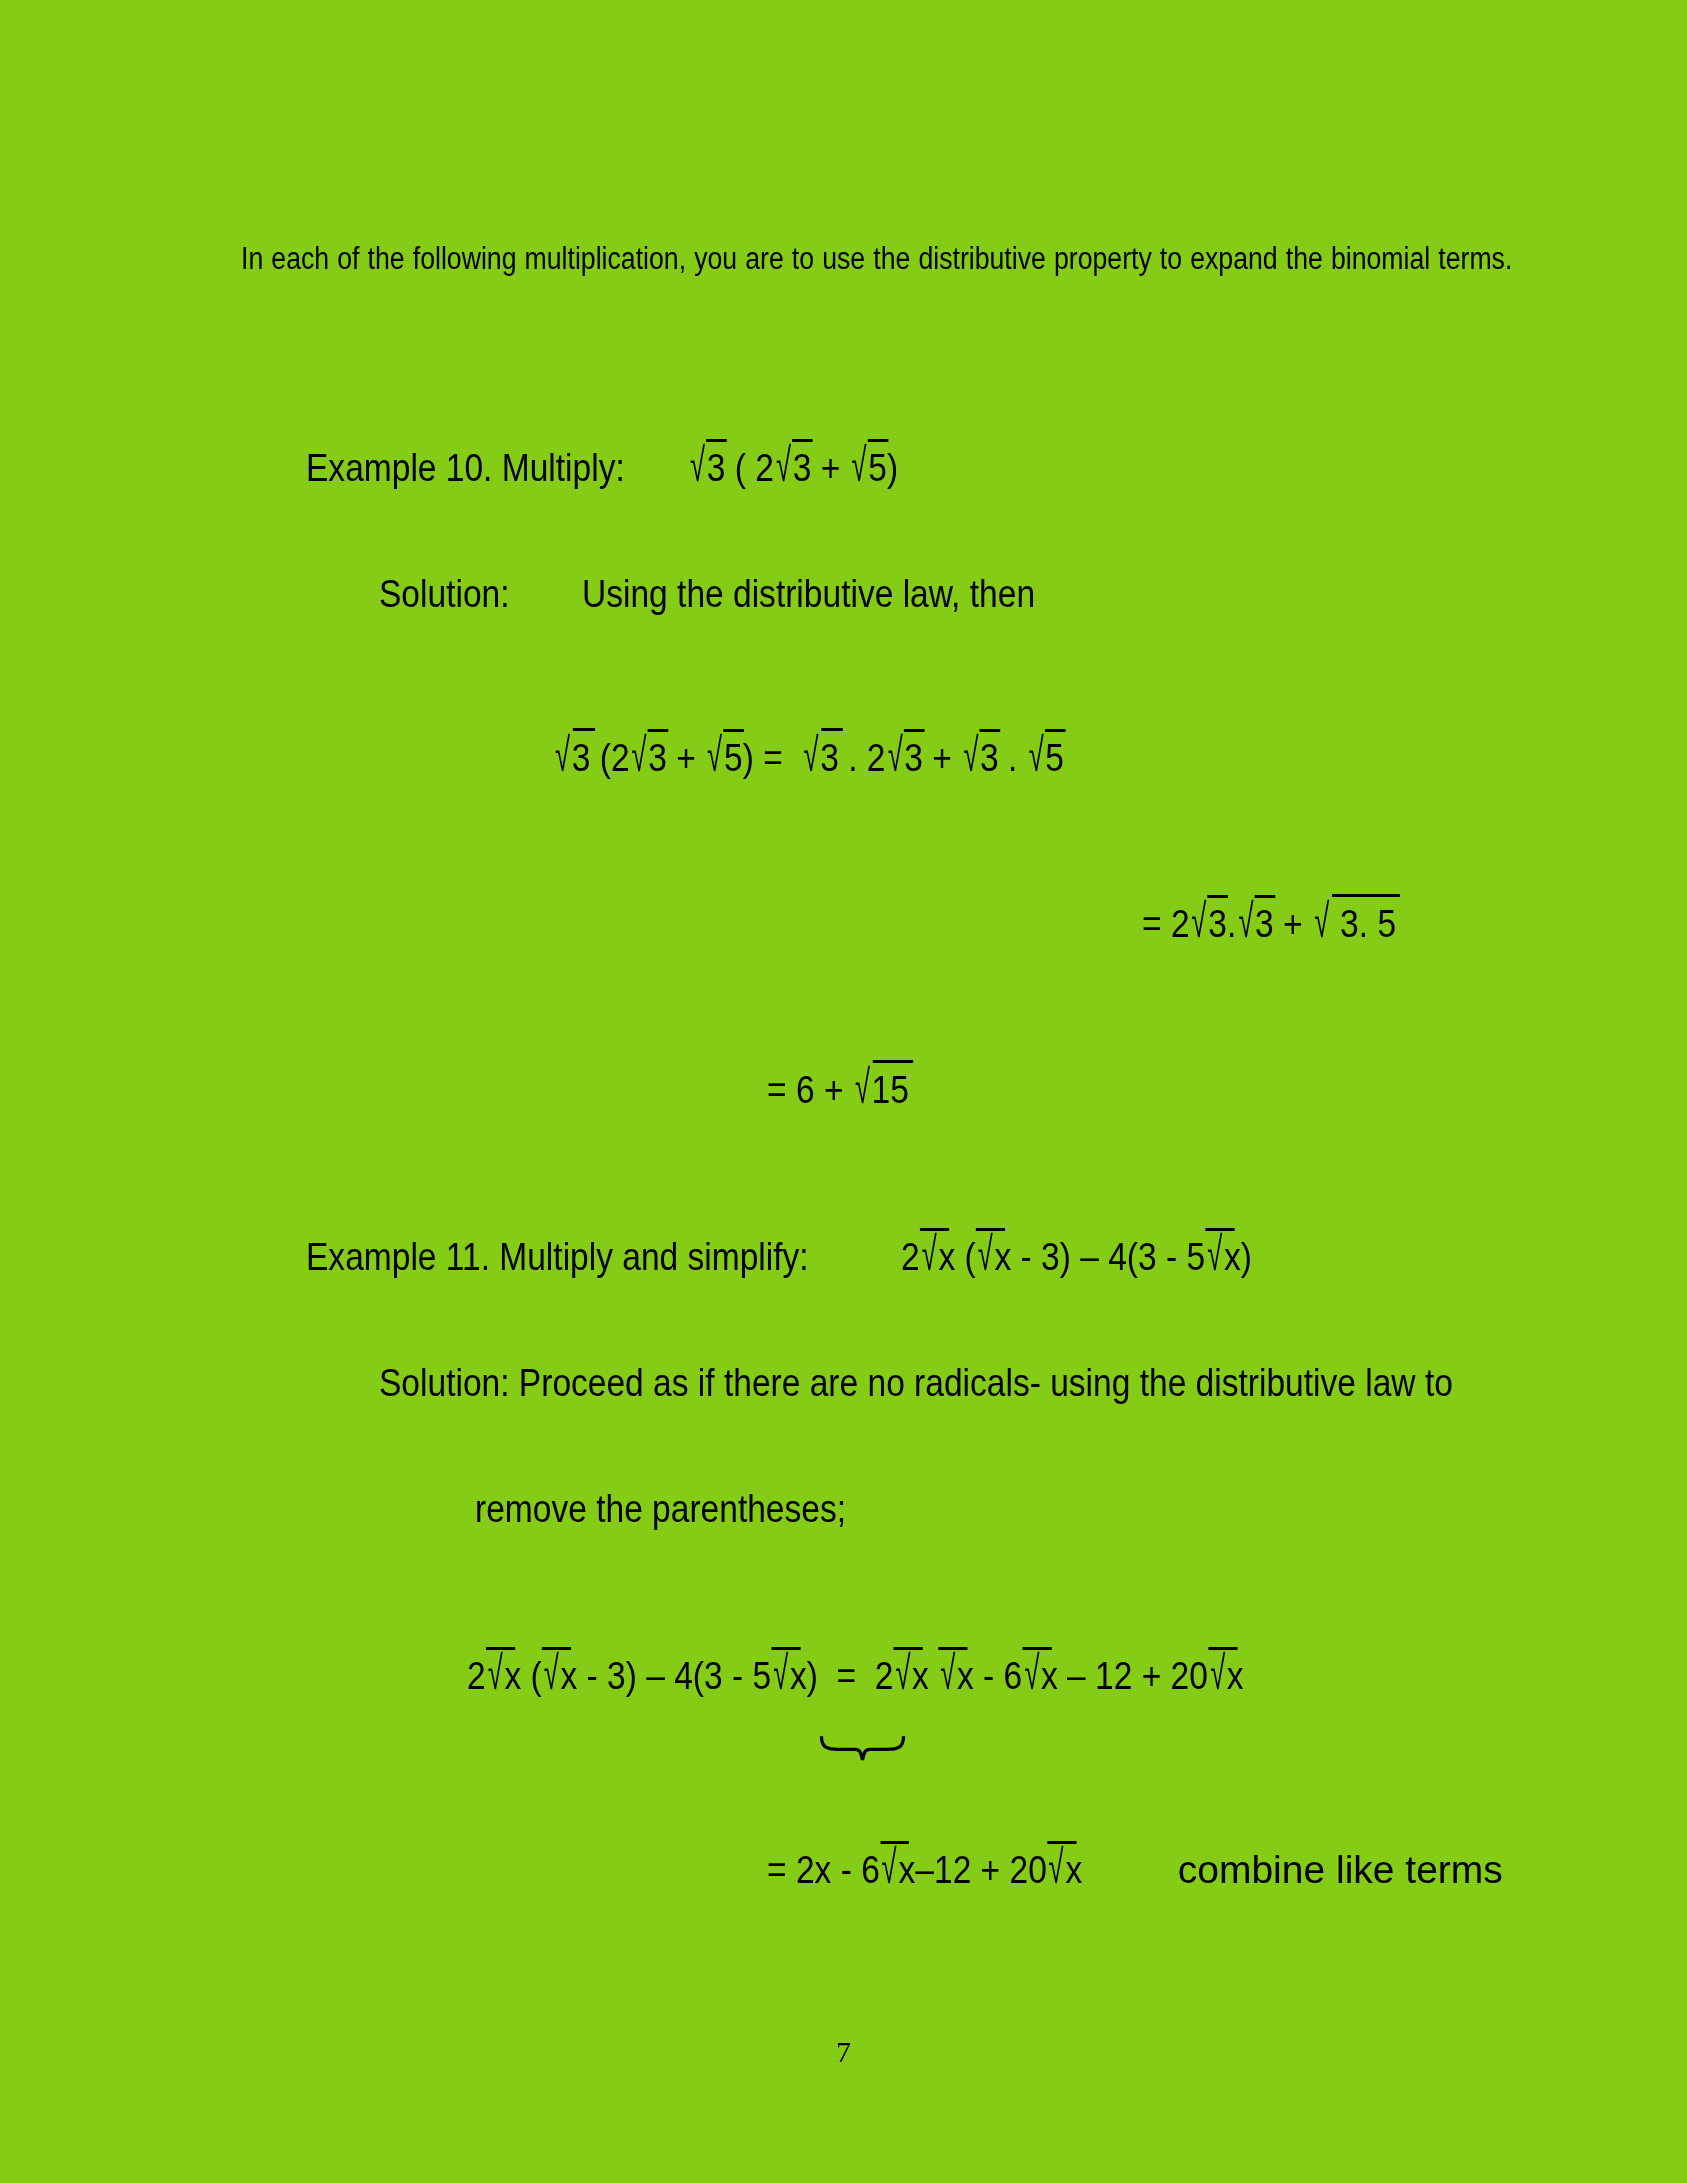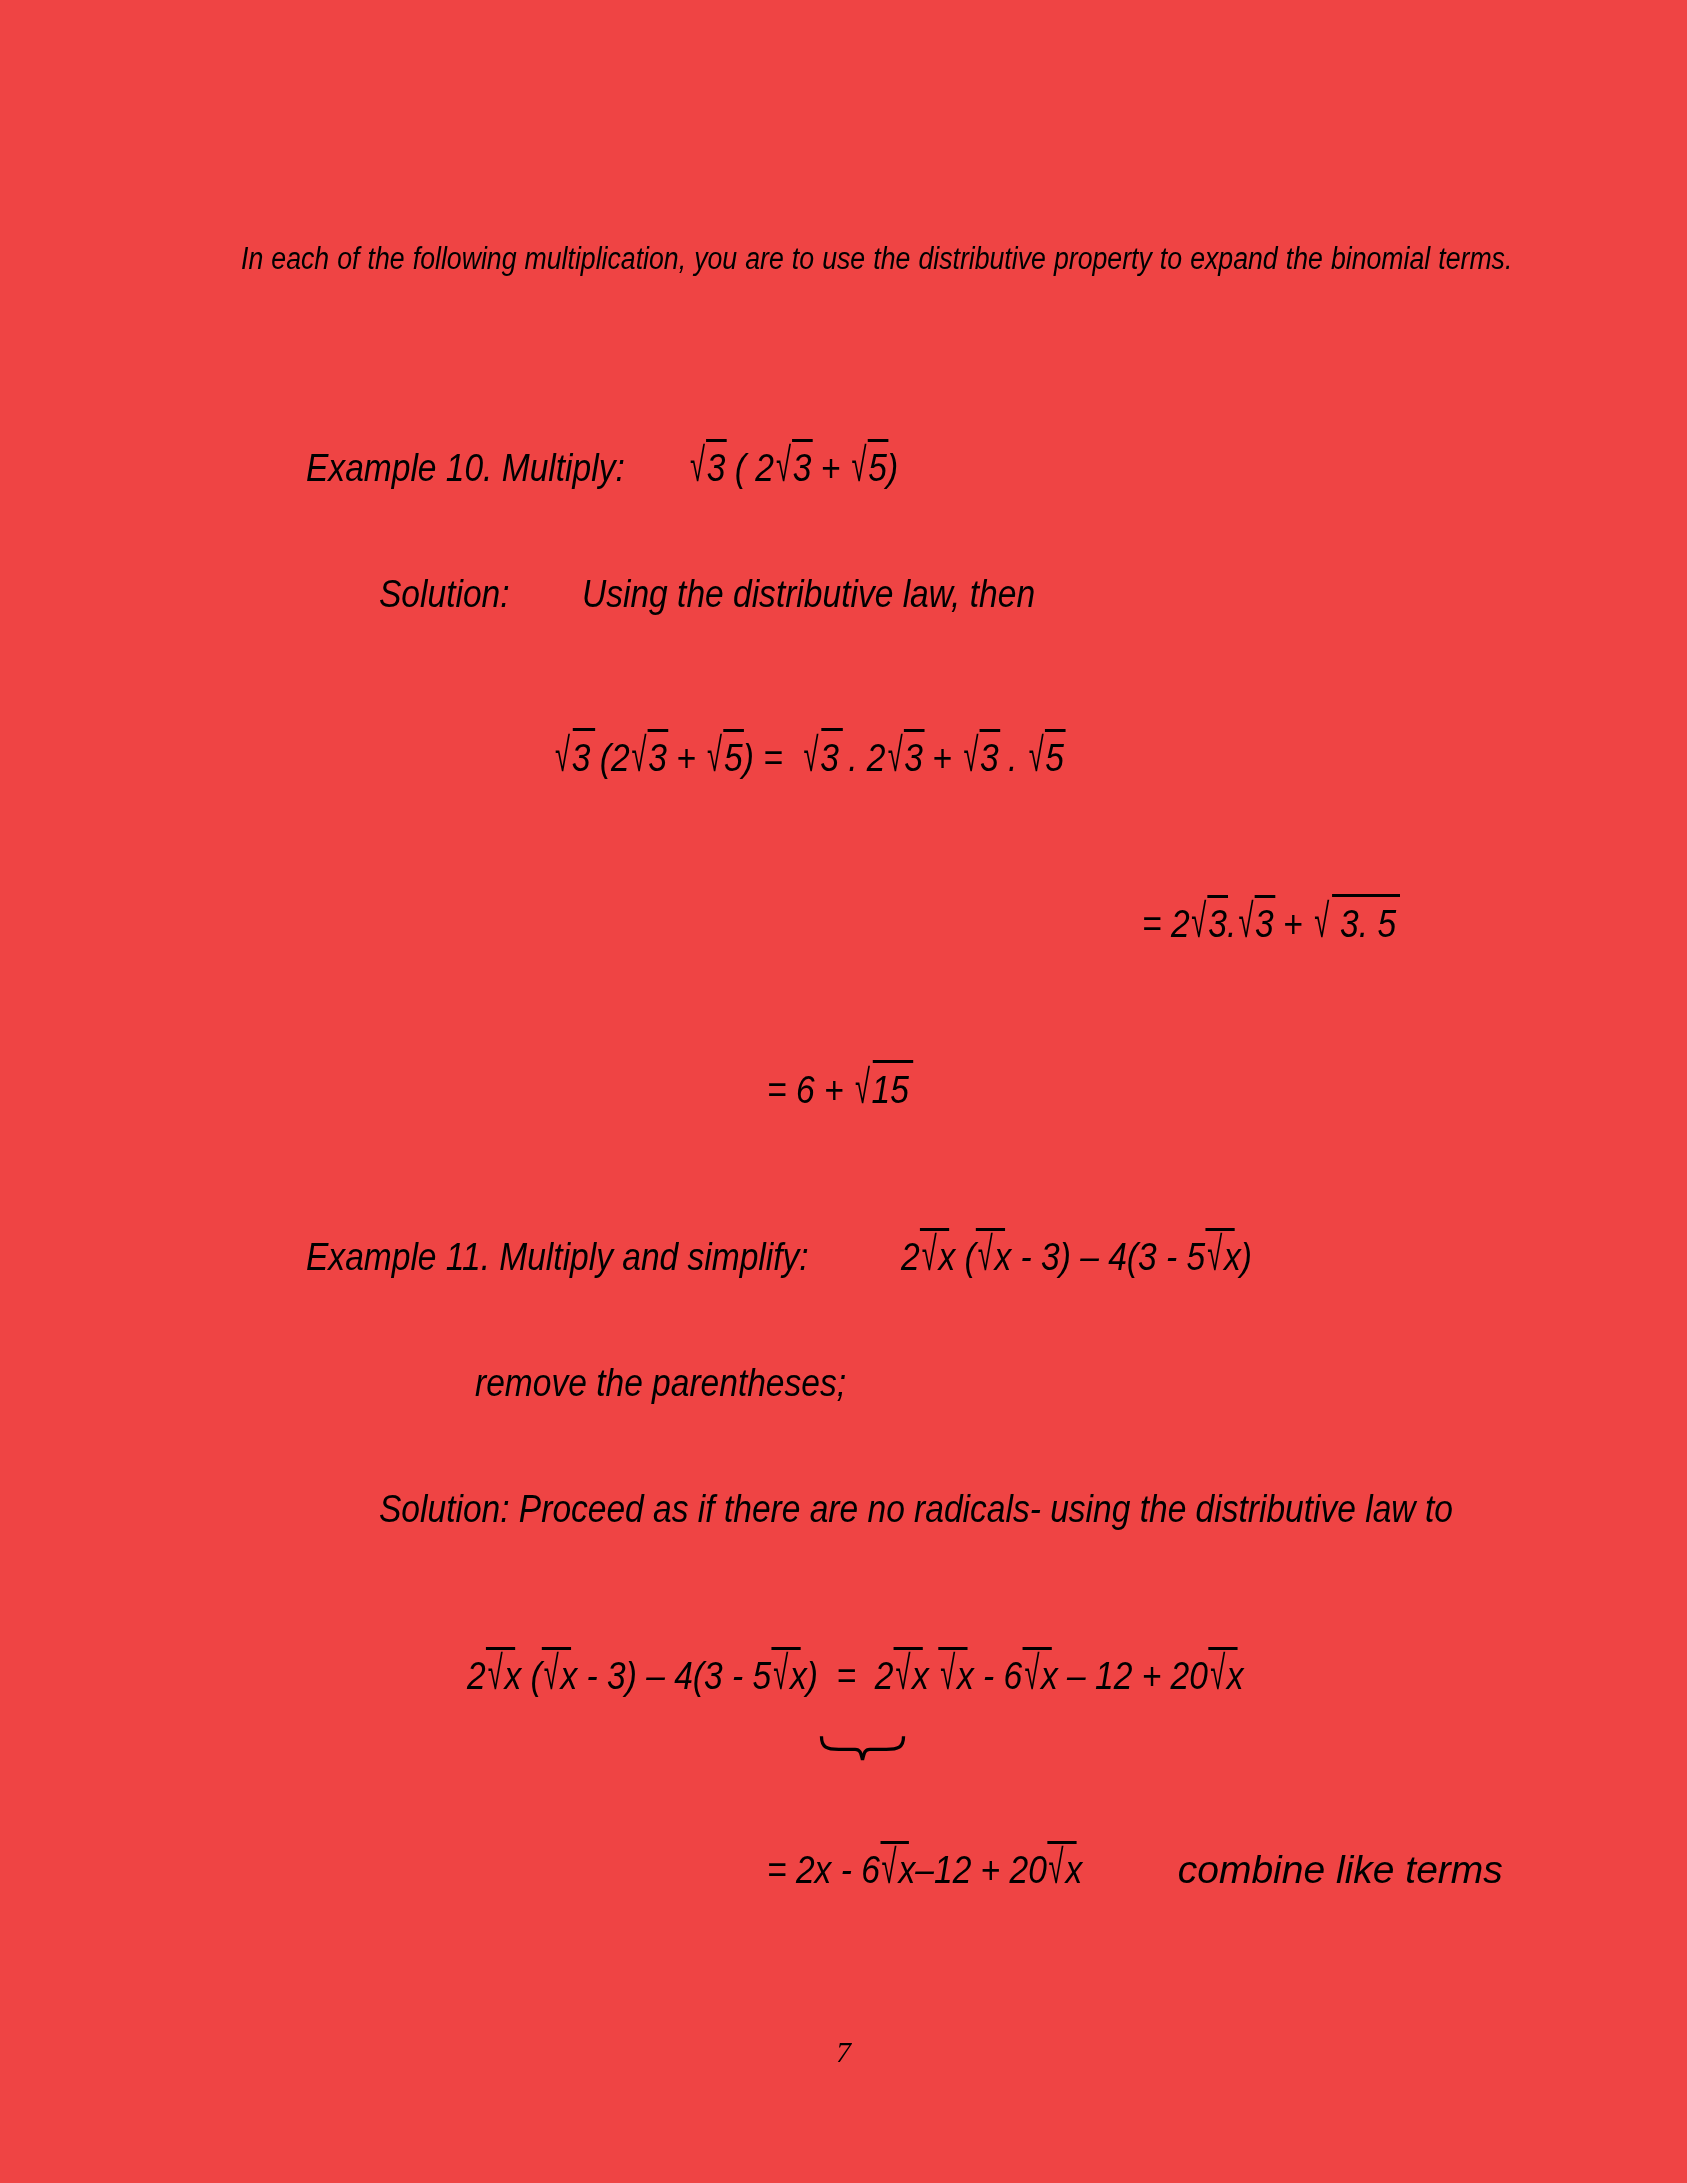--- a/index.html
+++ b/index.html
@@ -13,22 +13,21 @@
     position: relative;
     font-family: "Liberation Sans", "DejaVu Sans", sans-serif;
     color: #000000;
     overflow: hidden;
   }
 
   
   .page {
     position: absolute;
     inset: 0;
-    background: #ef4444;
-    font-style: italic;
+    background: #84cc16;
   }
   .content {
     position: absolute;
     left: 241px;
     top: 0;
     width: 1196px;
   }
 
   
   .cond {
@@ -152,24 +151,24 @@
 
     <div class="line" style="margin-top:39px;">
       <span class="sp" style="width:461px;"></span><span class="cond"><span>= 6 + </span><span class="rad wide"><span class="sign">√</span><span class="rand">15</span></span></span>
     </div>
 
     <div class="line" style="margin-top:40px;">
       <span class="cond">Example 11. Multiply and simplify: </span><span class="cond"><span>2</span><span class="rad shiftbar"><span class="sign">√</span><span class="rand">x</span></span><span> (</span><span class="rad shiftbar"><span class="sign">√</span><span class="rand">x</span></span><span> - 3) – 4(3 - 5</span><span class="rad shiftbar"><span class="sign">√</span><span class="rand">x</span></span><span>)</span></span>
     </div>
 
     <div class="line">
-      <span class="sp" style="width:169px;"></span><span class="cond">remove the parentheses;</span>
+      <span class="sp" style="width:73px;"></span><span class="cond">Solution: Proceed as if there are no radicals- using the distributive law to</span>
     </div>
     <div class="line">
-      <span class="sp" style="width:73px;"></span><span class="cond">Solution: Proceed as if there are no radicals- using the distributive law to</span>
+      <span class="sp" style="width:169px;"></span><span class="cond">remove the parentheses;</span>
     </div>
 
     <div class="line" style="margin-top:40px;">
       <span class="sp" style="width:161px;"></span><span class="cond"><span>2</span><span class="rad shiftbar"><span class="sign">√</span><span class="rand">x</span></span><span> (</span><span class="rad shiftbar"><span class="sign">√</span><span class="rand">x</span></span><span> - 3) – 4(3 - 5</span><span class="rad shiftbar"><span class="sign">√</span><span class="rand">x</span></span><span>)  =  2</span><span class="rad shiftbar"><span class="sign">√</span><span class="rand">x</span></span><span> </span><span class="rad shiftbar"><span class="sign">√</span><span class="rand">x</span></span><span> - 6</span><span class="rad shiftbar"><span class="sign">√</span><span class="rand">x</span></span><span> – 12 + 20</span><span class="rad shiftbar"><span class="sign">√</span><span class="rand">x</span></span></span>
     </div>
 
     <div class="brace-wrap">
       <svg class="brace" style="left:578px; top:-3.3px;" viewBox="0 0 106 30">
         <path d="M3 0 C3 14, 10 16, 24 16 L44 16 C50 16, 51 20, 53 29 C55 20, 56 16, 62 16 L82 16 C96 16, 103 14, 103 0" fill="none" stroke="#000" stroke-width="4"></path>
       </svg>

